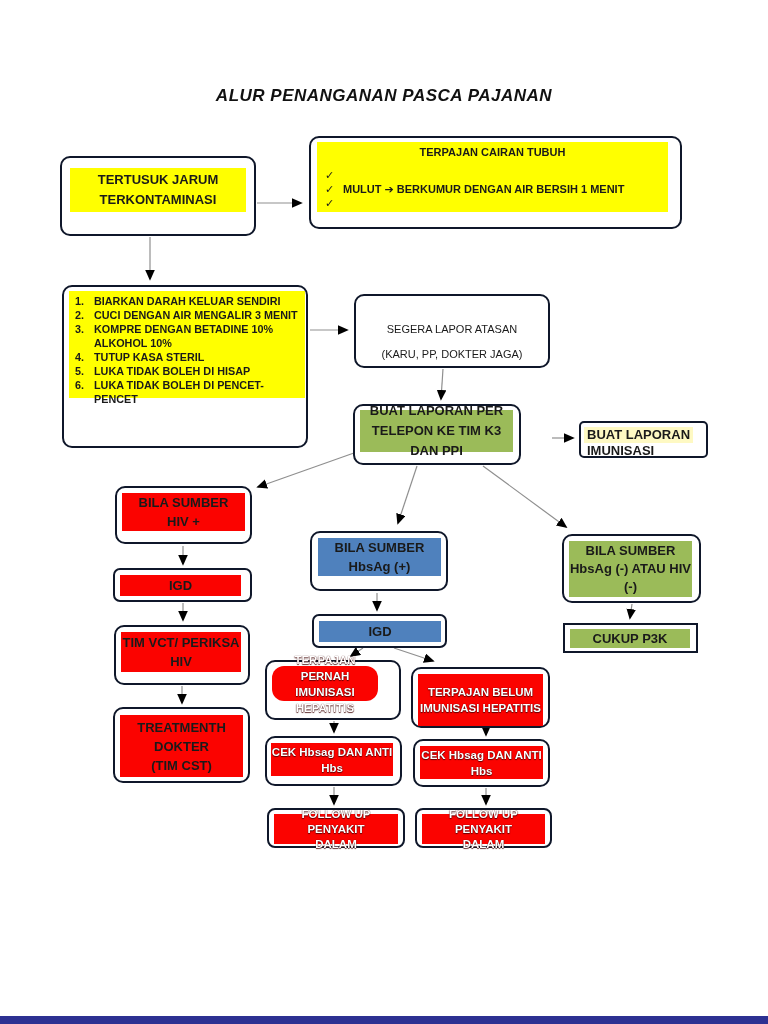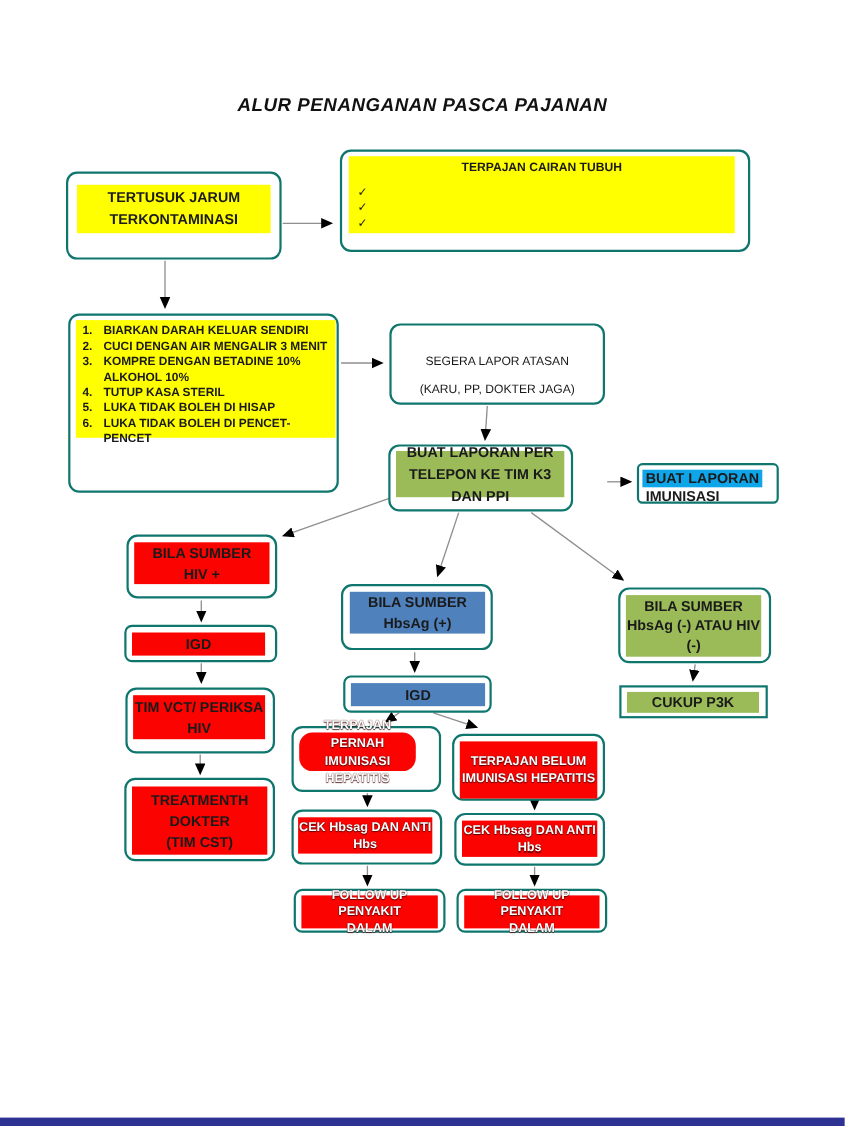--- a/index.html
+++ b/index.html
@@ -6,21 +6,21 @@
   body{
     width:768px;height:1024px;position:relative;background:#ffffff;
     font-family:"Liberation Sans","DejaVu Sans",sans-serif;color:#1a1a1a;
     overflow:hidden;
   }
   .title{
     position:absolute;left:0;top:86px;width:768px;text-align:center;
     font-size:17px;font-weight:bold;font-style:italic;letter-spacing:.5px;color:#111;
   }
   .box{
-    position:absolute;background:#fff;border:2px solid #0f766e;border-radius:10px;
+    position:absolute;background:#fff;border:2px solid #0f172a;border-radius:10px;
     box-sizing:border-box;
   }
   .fill{
     position:absolute;box-sizing:border-box;display:flex;align-items:center;
     justify-content:center;text-align:center;
   }
   .pre{white-space:pre-line;}
   .yellow{background:#FFFF00;}
   .red{background:#FB0300;}
   .green{background:#9BBB59;}
@@ -33,21 +33,21 @@
   .lrow{display:flex;font-size:10.8px;font-weight:bold;line-height:14px;}
   .lnum{width:19px;flex:none;}
   .ltext{flex:1;white-space:pre-line;}
   .chkwrap{position:absolute;left:6px;top:4px;right:12px;height:70px;background:#FFFF00;
     box-sizing:border-box;padding-top:3px;}
   .chktitle{text-align:center;font-size:11px;font-weight:bold;line-height:15px;margin-bottom:8px;}
   .crow{display:flex;font-size:11px;font-weight:bold;line-height:14px;padding-left:8px;}
   .cmark{width:18px;flex:none;}
   .segera{font-size:11px;text-align:center;margin-top:20px;}
   .segera p{margin:0;}
-  .hl{background:#0ea5e9;display:inline-block;padding:0 3px;}
+  .hl{background:#fef9c3;display:inline-block;padding:0 3px;}
   svg.conn{position:absolute;left:0;top:0;width:768px;height:1024px;pointer-events:none;}
   .footbar{position:absolute;left:0;bottom:0;width:768px;height:8px;}
 </style>
 </head>
 <body>
 
 <svg class="conn" viewBox="0 0 768 1024">
   <defs>
     <marker id="ah" markerWidth="10" markerHeight="9" refX="7.5" refY="4" orient="auto">
       <path d="M0,0 L9,4 L0,8 z" fill="#000"></path>
@@ -86,20 +86,21 @@
 </div>
 
 <div class="box" style="left:309px;top:136px;width:373px;height:93px;">
   <div class="chkwrap">
     <div class="chktitle">TERPAJAN CAIRAN TUBUH</div>
     <div class="crow">
       <span class="cmark">✓</span>
     </div>
     <div class="crow">
       <span class="cmark">✓</span>
+      <span>MULUT ➔ BERKUMUR DENGAN AIR BERSIH 1 MENIT</span>
     </div>
     <div class="crow">
       <span class="cmark">✓</span>
     </div>
   </div>
 </div>
 
 <div class="box" style="left:62px;top:285px;width:246px;height:163px;">
   <div class="listwrap">
     <div class="lrow">

